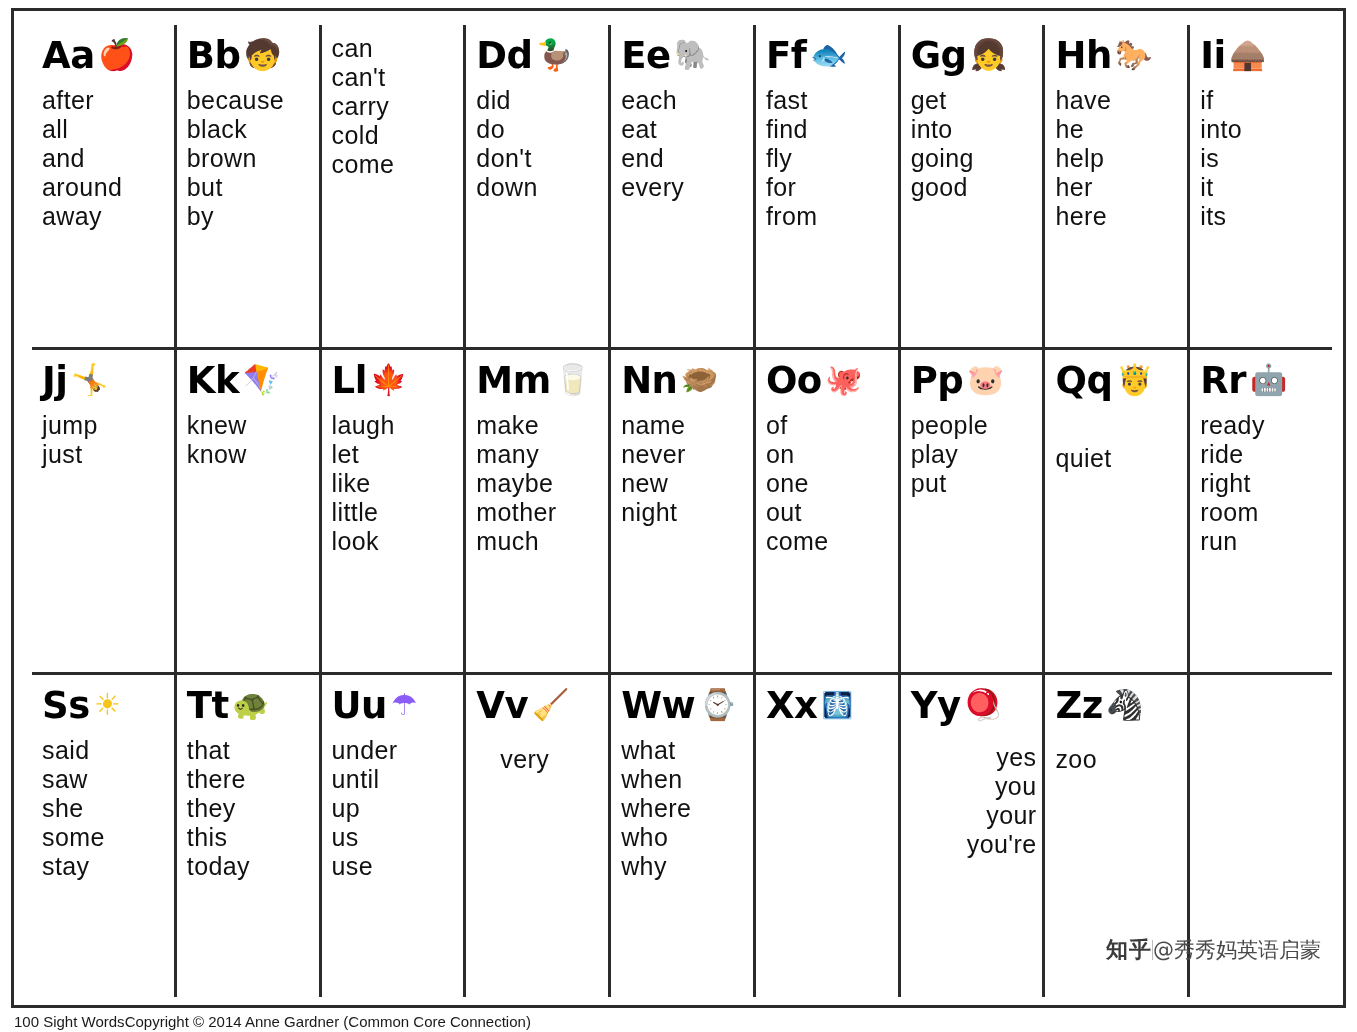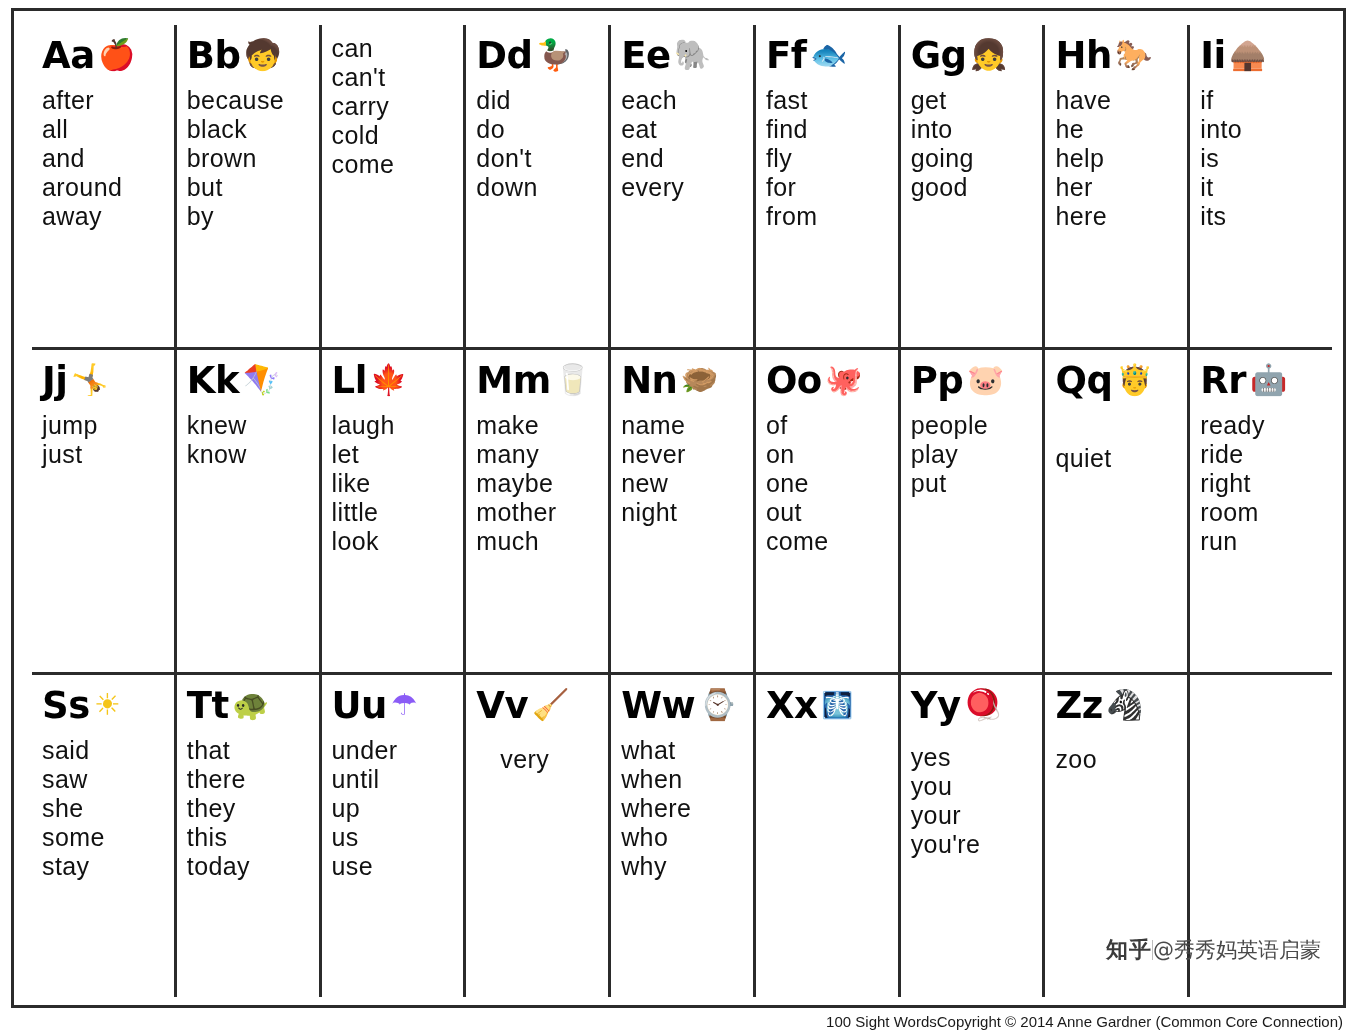--- a/index.html
+++ b/index.html
@@ -94,21 +94,21 @@
     white-space: nowrap;
   }
   .footer {
     position: absolute;
     left: 14px;
     right: 14px;
     bottom: 2px;
     height: 24px;
     display: flex;
     align-items: flex-end;
-    justify-content: flex-end;
+    justify-content: flex-start;
     font-size: 15px;
     color: #1a1a1a;
   }
   .footer .left { font-family: "Liberation Sans", sans-serif; }
   .footer .right { font-family: "Liberation Sans", sans-serif; }
   .watermark {
     position: absolute;
     right: 22px;
     bottom: 40px;
     display: flex;
@@ -425,21 +425,21 @@
             <span class="letter">Xx</span>
             <span class="pic ic small">🩻</span>
           </div>
           <div class="words"></div>
         </div>
         <div class="cell">
           <div class="cell-head">
             <span class="letter">Yy</span>
             <span class="pic ic" style="color:#1e4fa3;">🪀</span>
           </div>
-          <div class="words" style="margin-top:12px;">
+          <div class="words" style="margin-top:12px;align-items:flex-end;">
             <div class="word">yes</div>
             <div class="word">you</div>
             <div class="word">your</div>
             <div class="word">you're</div>
           </div>
         </div>
         <div class="cell">
           <div class="cell-head">
             <span class="letter">Zz</span>
             <span class="pic ic">🦓</span>

